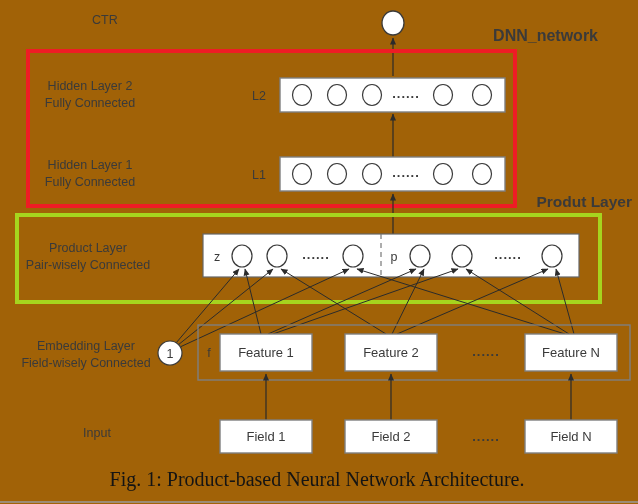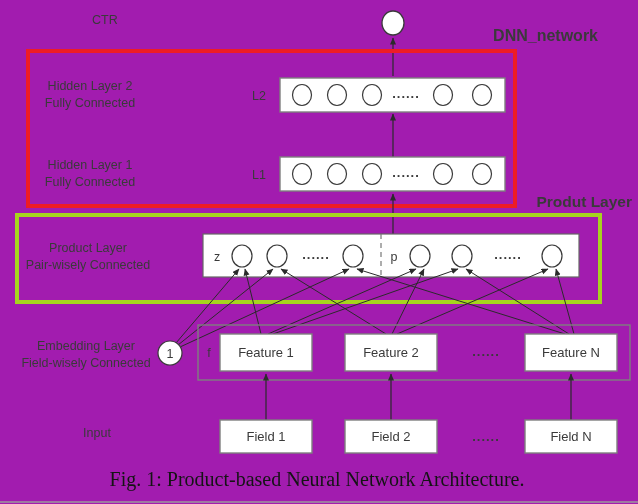--- a/index.html
+++ b/index.html
@@ -1,16 +1,16 @@
 <!DOCTYPE html>
 <html><head>
 <meta charset="utf-8">
 <style>
   html,body{margin:0;padding:0;background:#ffffff;}
-  .page{position:relative;width:638px;height:504px;background:#a21caf;overflow:hidden;
+  .page{position:relative;width:638px;height:504px;background:#a16207;overflow:hidden;
         font-family:"Liberation Sans",sans-serif;}
   svg{display:block;}
   text{font-family:"Liberation Sans",sans-serif;fill:#3a3a3a;}
   .side-label{font-size:12.5px;}
   .tag-label{font-size:12.5px;}
   .dots{font-size:13px;font-weight:bold;letter-spacing:1px;fill:#3a3a3a;}
   .banner-red{font-size:16px;font-weight:bold;}
   .banner-green{font-size:15.5px;font-weight:bold;}
   .box-label{font-size:13px;}
   .caption{font-family:"Liberation Serif",serif;font-size:20px;fill:#141414;}

